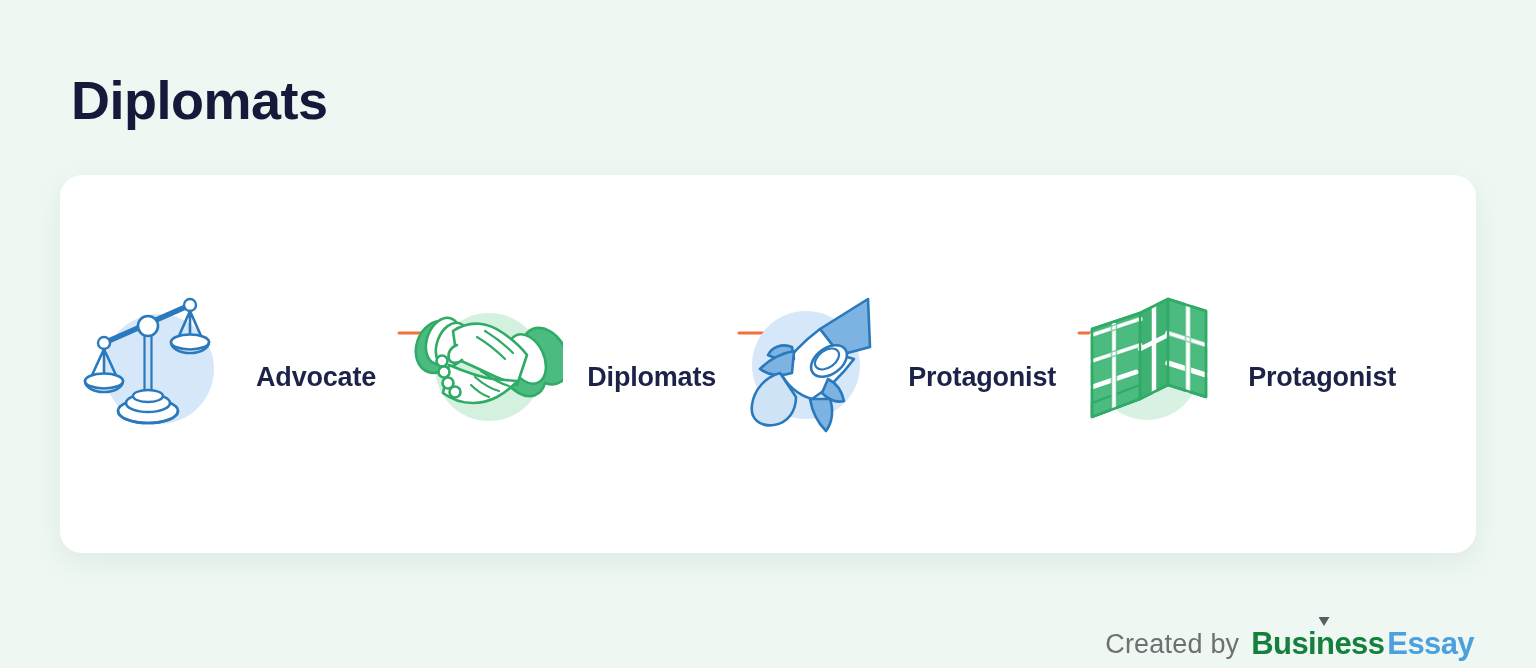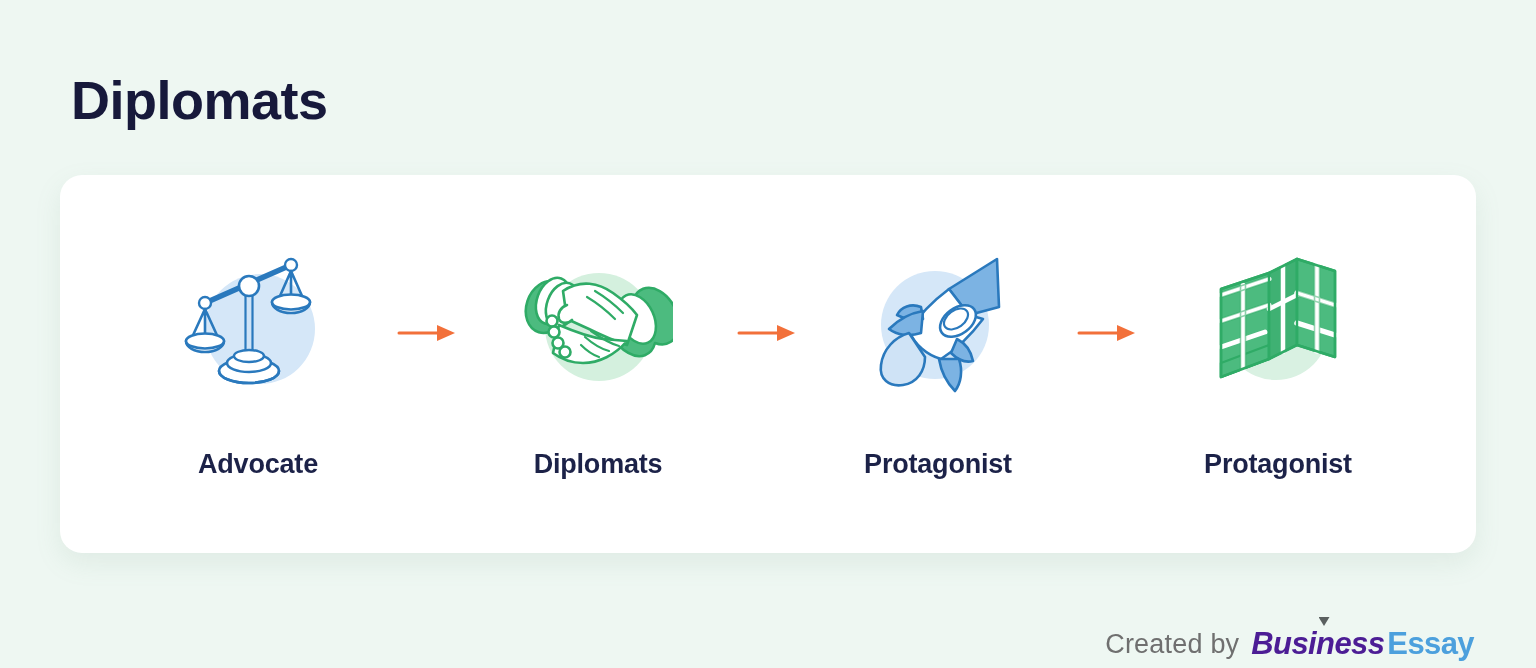--- a/index.html
+++ b/index.html
@@ -51,23 +51,23 @@
     height: 100%;
     display: flex;
     flex-direction: row;
     align-items: center;
     justify-content: center;
   }
 
   .step {
     width: 236px;
     display: flex;
-    flex-direction: column;
-    align-items: center;
-    justify-content: space-between;
+    flex-direction: row;
+    align-items: center;
+    justify-content: flex-end;
     gap: 24px;
   }
 
   .icon-wrap {
     width: 150px;
     height: 150px;
     position: relative;
     display: flex;
     align-items: center;
     justify-content: center;
@@ -112,24 +112,23 @@
     letter-spacing: 0.2px;
   }
   .brand {
     display: flex;
     align-items: baseline;
     font-size: 31px;
     font-weight: 700;
     letter-spacing: -0.6px;
   }
   .brand-business {
-    color: #4c1d95;
+    color: #15803d;
     position: relative;
     display: inline-block;
-    font-style: italic;
   }
   .brand-essay {
     color: #4ca0dd;
     margin-left: 3px;
   }
   .tie {
     position: absolute;
     left: 50.5%;
     top: -9px;
     width: 11px;

